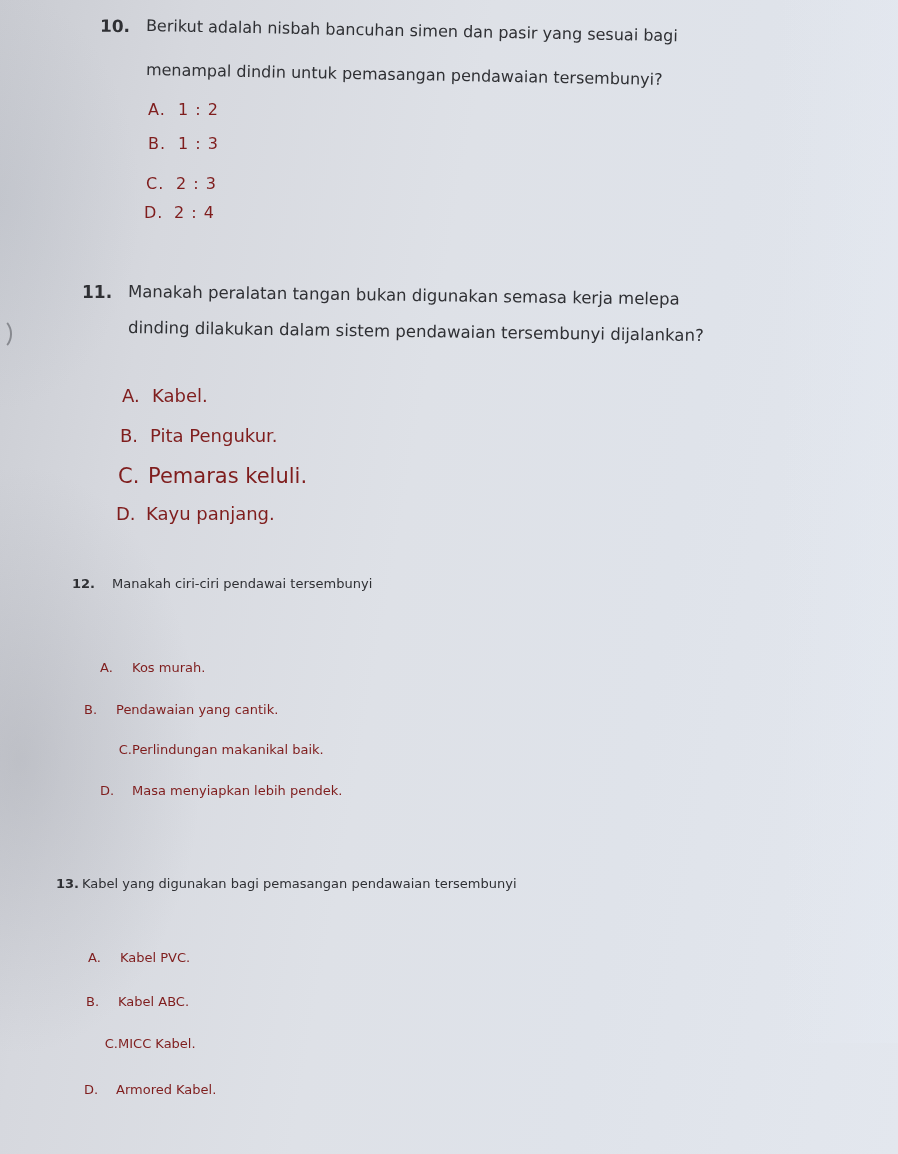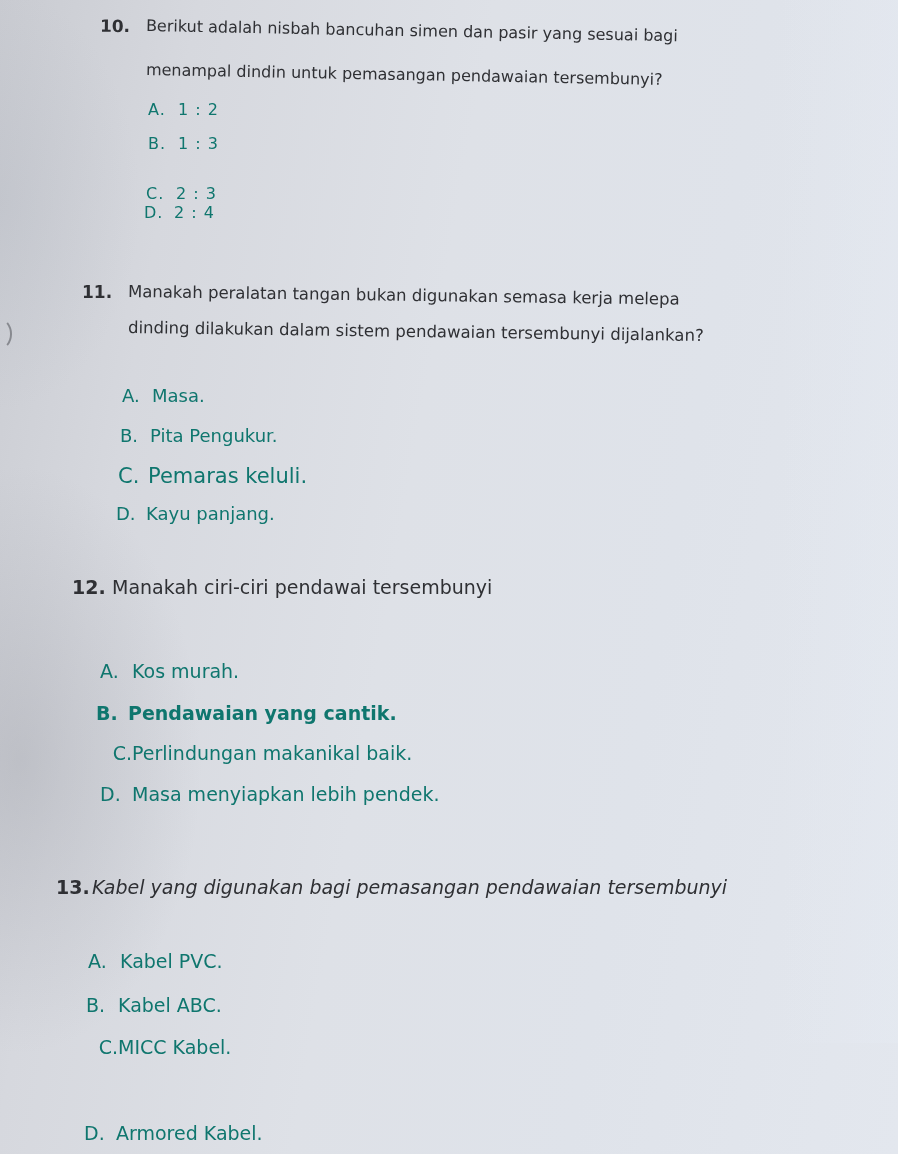--- a/index.html
+++ b/index.html
@@ -33,27 +33,27 @@
     .q-text {
       position: absolute;
       white-space: nowrap;
       font-size: 17px;
       color: #2f3034;
     }
     .opt {
       position: absolute;
       white-space: nowrap;
       font-size: 17px;
-      color: #0f766e;
+      color: #7f1d1d;
     }
     .opt .letter {
       display: inline-block;
       width: 30px;
     }
-    .big .q-num, .big .q-text, .big .opt { font-size: 19px; }
+    .big .q-num, .big .q-text, .big .opt { font-size: 13px; }
     .big .opt .letter { width: 32px; }
     .ratio .opt { font-size: 16px; letter-spacing: 1px; }
     .curl {
       position: absolute;
       left: -14px; top: 318px;
       width: 22px; height: 28px;
       border: 2px solid #6c6e74;
       border-radius: 50%;
       border-left-color: transparent;
       border-top-color: transparent;
@@ -78,75 +78,75 @@
     <span class="q-num" style="left:100px; top:16px; transform:rotate(0.6deg);">10.</span>
     <span class="q-text" style="left:146px; top:16px; font-size:16px; transform:rotate(1.1deg); transform-origin:left center;">Berikut adalah nisbah bancuhan simen dan pasir yang sesuai bagi</span>
     <span class="q-text" style="left:146px; top:60px; font-size:16px; transform:rotate(1.1deg); transform-origin:left center;">menampal dindin untuk pemasangan pendawaian tersembunyi?</span>
 
     <div class="opt" style="left:148px; top:100px;">
       <span class="letter">A.</span><span>1 : 2</span>
     </div>
     <div class="opt" style="left:148px; top:134px;">
       <span class="letter">B.</span><span>1 : 3</span>
     </div>
-    <div class="opt" style="left:146px; top:184px;">
+    <div class="opt" style="left:146px; top:174px;">
       <span class="letter">C.</span><span>2 : 3</span>
     </div>
     <div class="opt" style="left:144px; top:203px;">
       <span class="letter">D.</span><span>2 : 4</span>
     </div>
   </div>
 
   <div>
     <span class="q-num" style="left:82px; top:282px;text-align:right;">11.</span>
     <span class="q-text" style="left:128px; top:282px; font-size:16.5px; transform:rotate(0.8deg); transform-origin:left center;">Manakah peralatan tangan bukan digunakan semasa kerja melepa</span>
     <span class="q-text" style="left:128px; top:318px; font-size:16.5px; transform:rotate(0.8deg); transform-origin:left center;">dinding dilakukan dalam sistem pendawaian tersembunyi dijalankan?</span>
 
     <div class="opt" style="left:122px; top:385px; font-size:18px;">
-      <span class="letter">A.</span><span>Masa.</span>
+      <span class="letter">A.</span><span>Kabel.</span>
     </div>
     <div class="opt" style="left:120px; top:425px; font-size:18px;">
       <span class="letter">B.</span><span>Pita Pengukur.</span>
     </div>
     <div class="opt" style="left:118px; top:464px; font-size:21px;">
       <span class="letter">C.</span><span>Pemaras keluli.</span>
     </div>
     <div class="opt" style="left:116px; top:503px; font-size:18px;">
       <span class="letter">D.</span><span>Kayu panjang.</span>
     </div>
   </div>
 
   <div class="big">
     <span class="q-num" style="left:72px; top:576px;">12.</span>
     <span class="q-text" style="left:112px; top:576px;">Manakah ciri-ciri pendawai tersembunyi</span>
 
     <div class="opt" style="left:100px; top:660px;">
       <span class="letter">A.</span><span>Kos murah.</span>
     </div>
-    <div class="opt" style="left:96px; top:702px;font-weight:bold;">
+    <div class="opt" style="left:84px; top:702px;">
       <span class="letter">B.</span><span>Pendawaian yang cantik.</span>
     </div>
     <div class="opt" style="left:100px; top:742px;text-align:right;">
       <span class="letter">C.</span><span>Perlindungan makanikal baik.</span>
     </div>
     <div class="opt" style="left:100px; top:783px;">
       <span class="letter">D.</span><span>Masa menyiapkan lebih pendek.</span>
     </div>
   </div>
 
   <div class="big">
     <span class="q-num" style="left:56px; top:876px;">13.</span>
-    <span class="q-text" style="left:92px; top:876px;font-style:italic;">Kabel yang digunakan bagi pemasangan pendawaian tersembunyi</span>
+    <span class="q-text" style="left:82px; top:876px;">Kabel yang digunakan bagi pemasangan pendawaian tersembunyi</span>
 
     <div class="opt" style="left:88px; top:950px;">
       <span class="letter">A.</span><span>Kabel PVC.</span>
     </div>
     <div class="opt" style="left:86px; top:994px;">
       <span class="letter">B.</span><span>Kabel ABC.</span>
     </div>
     <div class="opt" style="left:86px; top:1036px;text-align:right;">
       <span class="letter">C.</span><span>MICC Kabel.</span>
     </div>
-    <div class="opt" style="left:84px; top:1082px;margin-top:40px;">
+    <div class="opt" style="left:84px; top:1082px;">
       <span class="letter">D.</span><span>Armored Kabel.</span>
     </div>
   </div>
 </div>
 
 </body></html>

